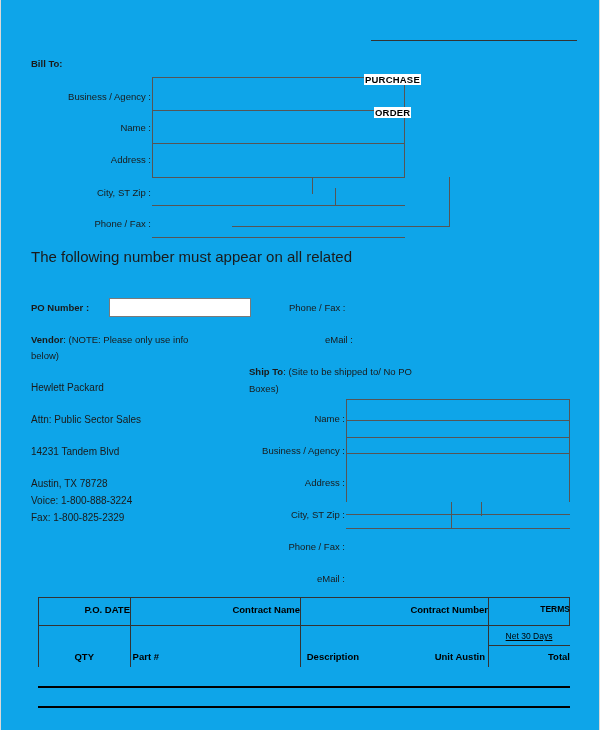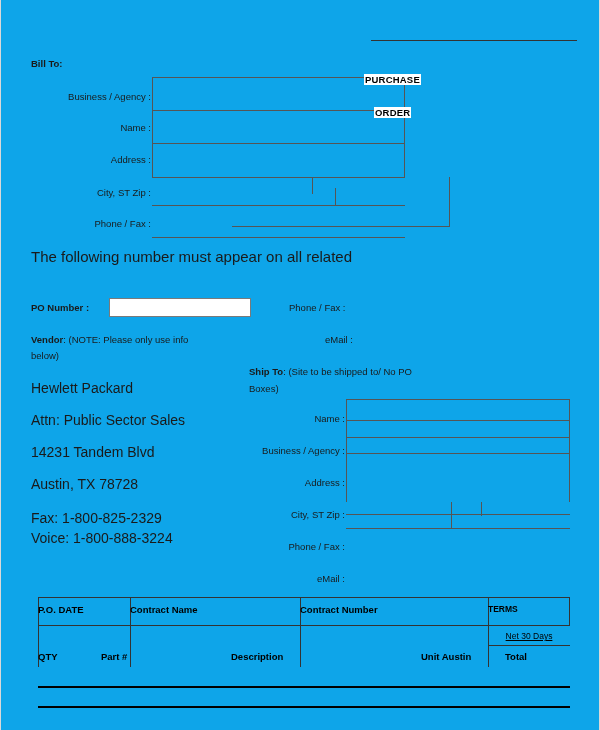--- a/index.html
+++ b/index.html
@@ -49,21 +49,21 @@
   .thick { height: 1.6px; background: #000000; }
   .po-box {
     border: 1px solid #7a7a7a;
     background: #ffffff;
     box-sizing: border-box;
   }
   .tbl-txt {
     font-size: 9.5px;
     font-weight: bold;
     white-space: nowrap;
-    text-align: left;
+    text-align: right;
   }
   .tbl-sub {
     font-size: 8.5px;
     white-space: nowrap;
     text-align: center;
     font-weight: normal;
   }
   .hdr-word {
     font-size: 9.5px;
     font-weight: bold;
@@ -71,21 +71,21 @@
     white-space: nowrap;
     background: #ffffff;
     padding: 0 1px;
   }
   .para {
     font-size: 15px;
     line-height: 14px;
     color: #1a1a1a;
   }
   .vendor-line {
-    font-size: 14px;
+    font-size: 10px;
     line-height: 12px;
     color: #1a1a1a;
     white-space: nowrap;
   }
 </style>
 </head>
 <body>
 
 <div id="page">
 
@@ -134,21 +134,21 @@
 
   <div class="abs lbl" style="left:30px; top:334px;">
     <span class="bold">Vendor</span><span>: (NOTE: Please only use info</span>
   </div>
   <div class="abs lbl" style="left:30px; top:350px;">below)</div>
 
   <div class="abs vendor-line" style="left:30px; top:382px;">Hewlett Packard</div>
   <div class="abs vendor-line" style="left:30px; top:414px;">Attn: Public Sector Sales</div>
   <div class="abs vendor-line" style="left:30px; top:446px;">14231 Tandem Blvd</div>
   <div class="abs vendor-line" style="left:30px; top:478px;">Austin, TX 78728</div>
-  <div class="abs vendor-line" style="left:30px; top:495px;margin-top:37px;">Voice: 1-800-888-3224</div>
+  <div class="abs vendor-line" style="left:30px; top:495px;">Voice: 1-800-888-3224</div>
   <div class="abs vendor-line" style="left:30px; top:512px;">Fax: 1-800-825-2329</div>
 
   <div class="abs lbl" style="left:248px; top:366px;">
     <span class="bold">Ship To</span><span>: (Site to be shipped to/ No PO</span>
   </div>
   <div class="abs lbl" style="left:248px; top:383px;">Boxes)</div>
 
   <div class="abs vl" style="left:345px; top:399px; width:1px; height:103px;"></div>
   <div class="abs vl" style="left:568px; top:399px; width:1px; height:103px;"></div>
   <div class="abs hl" style="left:345px; top:399px; width:224px;"></div>
@@ -189,20 +189,20 @@
   <div class="abs tbl-txt" style="left:299px; top:604px; width:188px;">Contract Number</div>
   <div class="abs tbl-txt" style="left:129px; top:604px; width:170px;">Contract Name</div>
   <div class="abs tbl-txt" style="left:487px; top:604px; width:82px; font-size:8.5px;">TERMS</div>
 
   <div class="abs tbl-sub" style="left:487px; top:631px; width:82px;text-decoration:underline;">Net 30 Days</div>
 
   <div class="abs tbl-txt" style="left:37px; top:651px; width:56px;">QTY</div>
   <div class="abs tbl-txt" style="left:100px; top:651px; width:58px;">Part #</div>
   <div class="abs tbl-txt" style="left:230px; top:651px; width:128px;">Description</div>
   <div class="abs tbl-txt" style="left:420px; top:651px; width:64px;">Unit Austin</div>
-  <div class="abs tbl-txt" style="left:487px; top:651px; width:82px;padding-left:17px;">Total</div>
+  <div class="abs tbl-txt" style="left:487px; top:651px; width:82px;">Total</div>
 
   <div class="abs thick" style="left:37px; top:686px; width:532px;"></div>
   <div class="abs thick" style="left:37px; top:706px; width:532px;"></div>
 
   <div class="abs" style="left:37px; top:688px; width:532px; height:18px;"></div>
 
 </div>
 
 </body></html>

